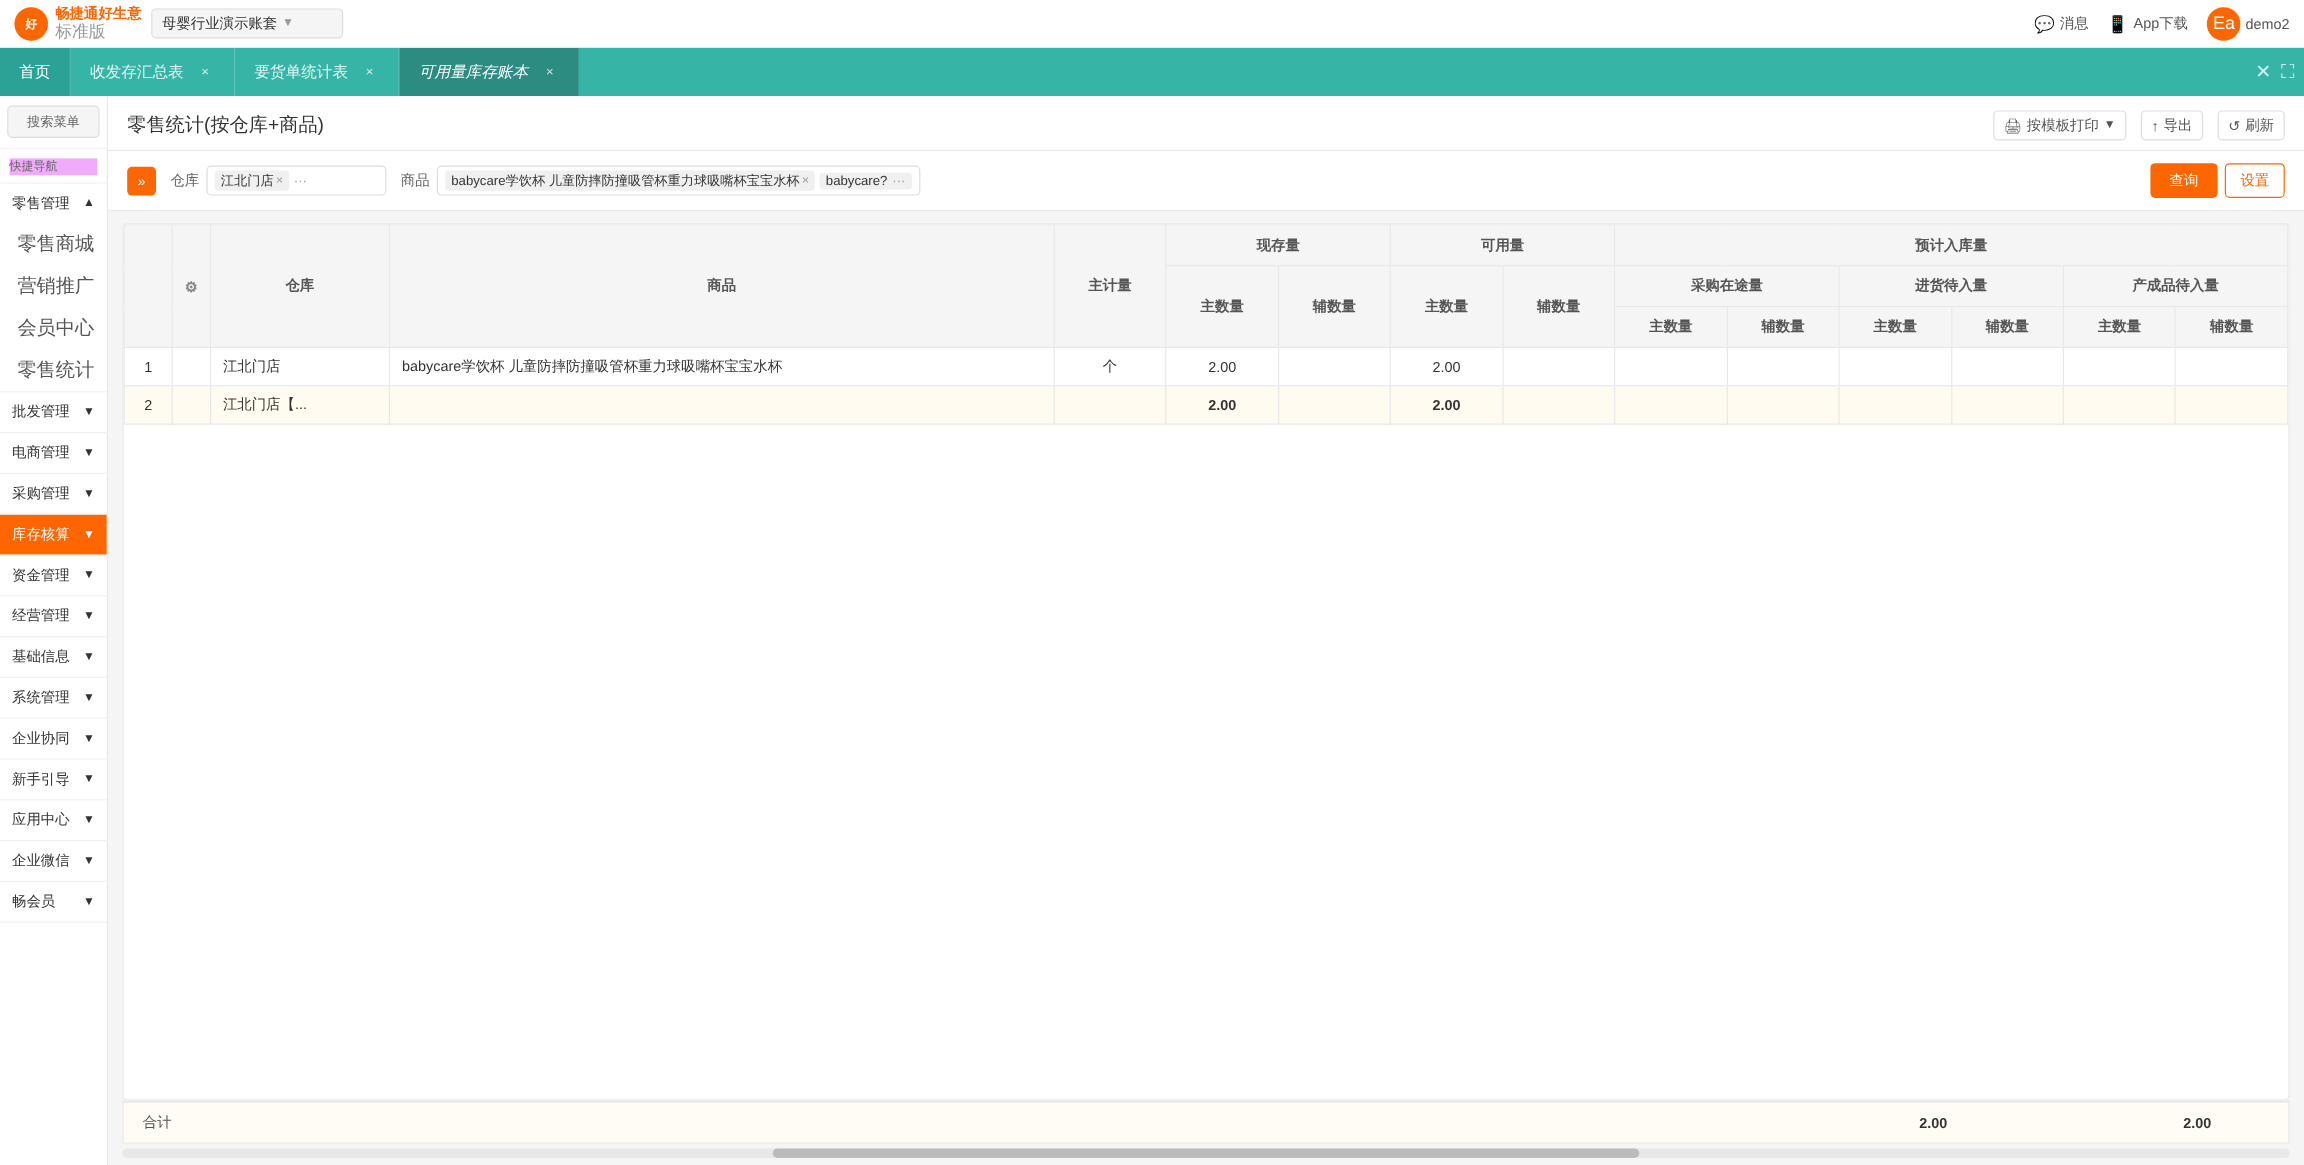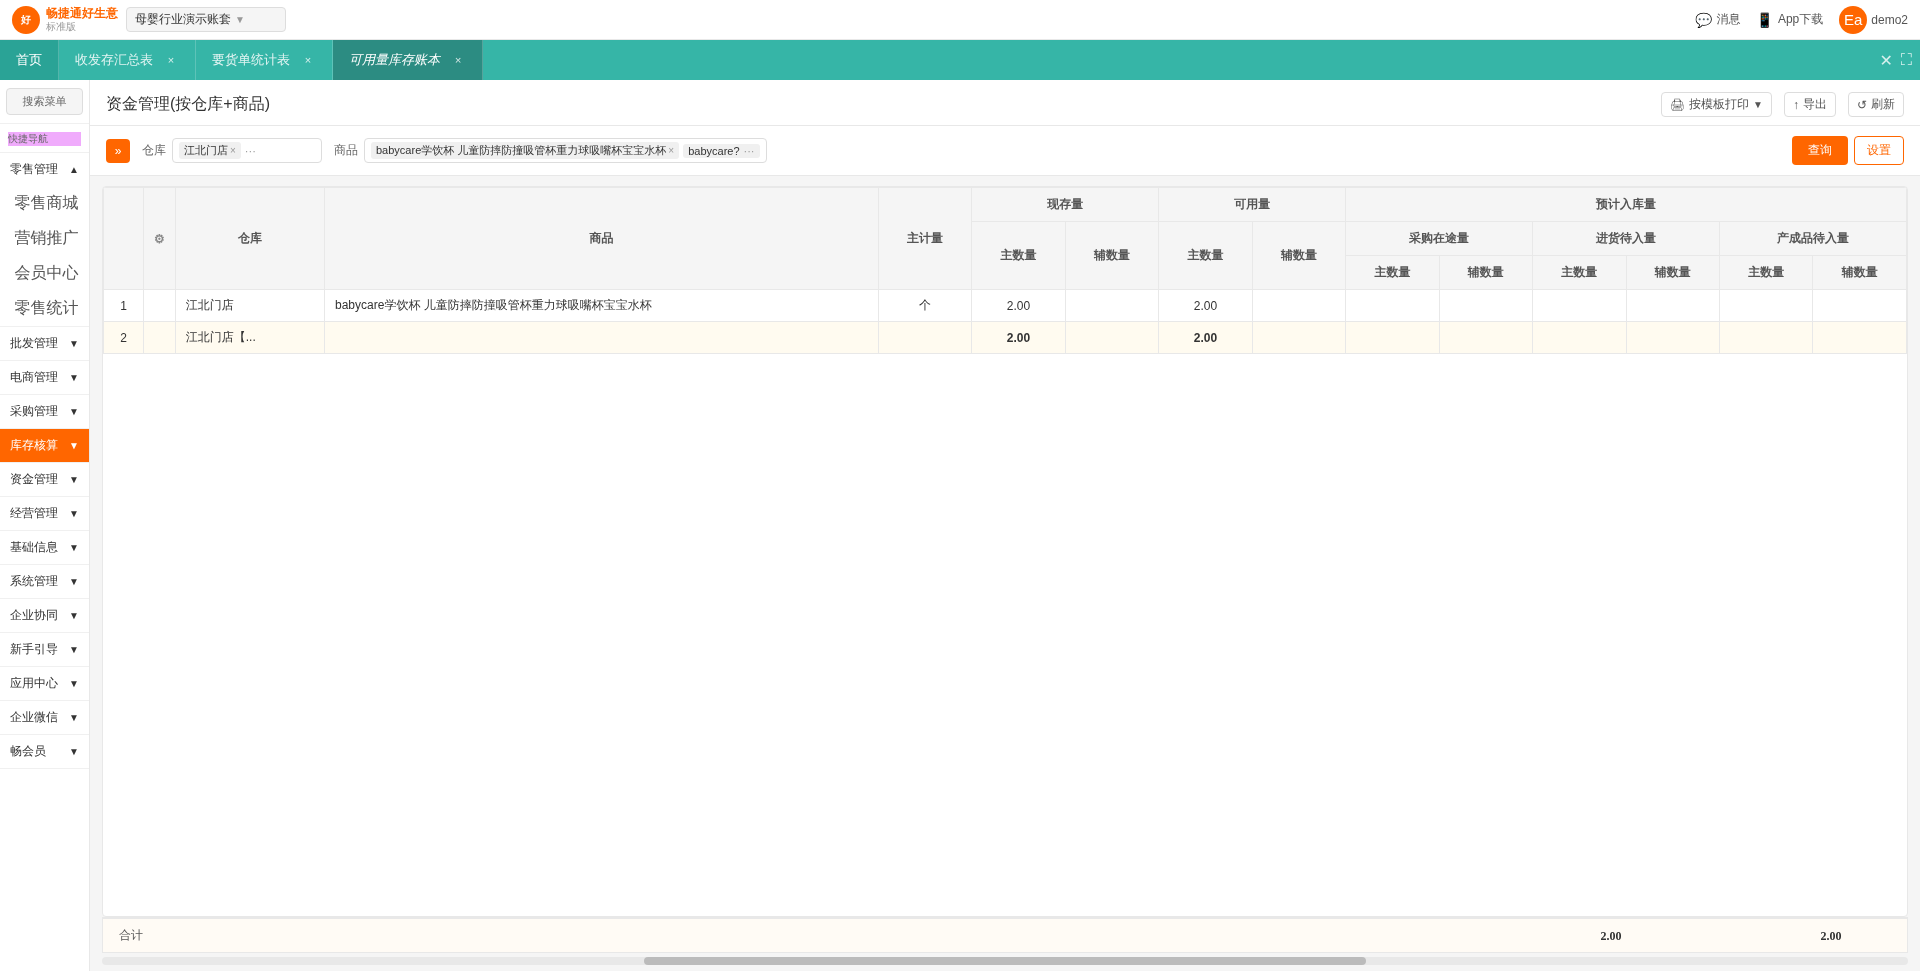--- a/index.html
+++ b/index.html
@@ -216,30 +216,29 @@
       text-align: center;
       color: #333;
     }
     .th-gear { cursor: pointer; color: #888; }
 
     
     .table-summary {
       background: #fffbf5;
       border-top: 2px solid #e8e8e8;
       display: flex;
-      align-items: flex-end;
+      align-items: center;
       padding: 8px 16px;
       font-size: 12px;
       color: #333;
       flex-shrink: 0;
       margin: 0 12px;
       border-left: 1px solid #e8e8e8;
       border-right: 1px solid #e8e8e8;
       border-bottom: 1px solid #e8e8e8;
-      font-family: Liberation Serif, serif;
     }
     .summary-label { min-width: 80px; color: #555; font-weight: 500; }
     .summary-value { font-weight: bold; min-width: 120px; text-align: center; }
 
     
     .table-scroll-bar {
       margin: 4px 12px;
       height: 8px;
       background: #e8e8e8;
       border-radius: 4px;
@@ -258,21 +257,21 @@
   </style>
 </head>
 <body>
 
 <div class="top-bar">
   <div class="top-bar-left">
     <div class="logo-area">
       <div class="logo-icon">好</div>
       <div>
         <div style="font-size:12px;font-weight:bold;color:#ff6600;line-height:1.2;">畅捷通好生意</div>
-        <div style="font-size:10px;color:#999;line-height:1.2;">标准版</div>
+        <div style="font-size:14px;color:#999;line-height:1.2;">标准版</div>
       </div>
     </div>
     <div class="company-selector">
       <span>母婴行业演示账套</span>
       <span style="color:#999;font-size:10px;">▼</span>
     </div>
   </div>
   <div class="top-bar-right">
     <div class="top-right-item">
       <span style="font-size:14px;">💬</span>
@@ -423,21 +422,21 @@
       <div class="sidebar-group-header">
         <span>畅会员</span>
         <span style="font-size:10px;">▼</span>
       </div>
     </div>
   </div>
 
   <div class="content-area">
 
     <div class="page-header">
-      <h1 class="page-title">资金管理(按仓库+商品)</h1>
+      <h1 class="page-title">零售统计(按仓库+商品)</h1>
       <div class="page-header-actions">
         <button class="header-action-btn">
           <span>🖨</span>
           <span>按模板打印</span>
           <span style="font-size:10px;">▼</span>
         </button>
         <button class="header-action-btn">
           <span>↑</span>
           <span>导出</span>
         </button>

